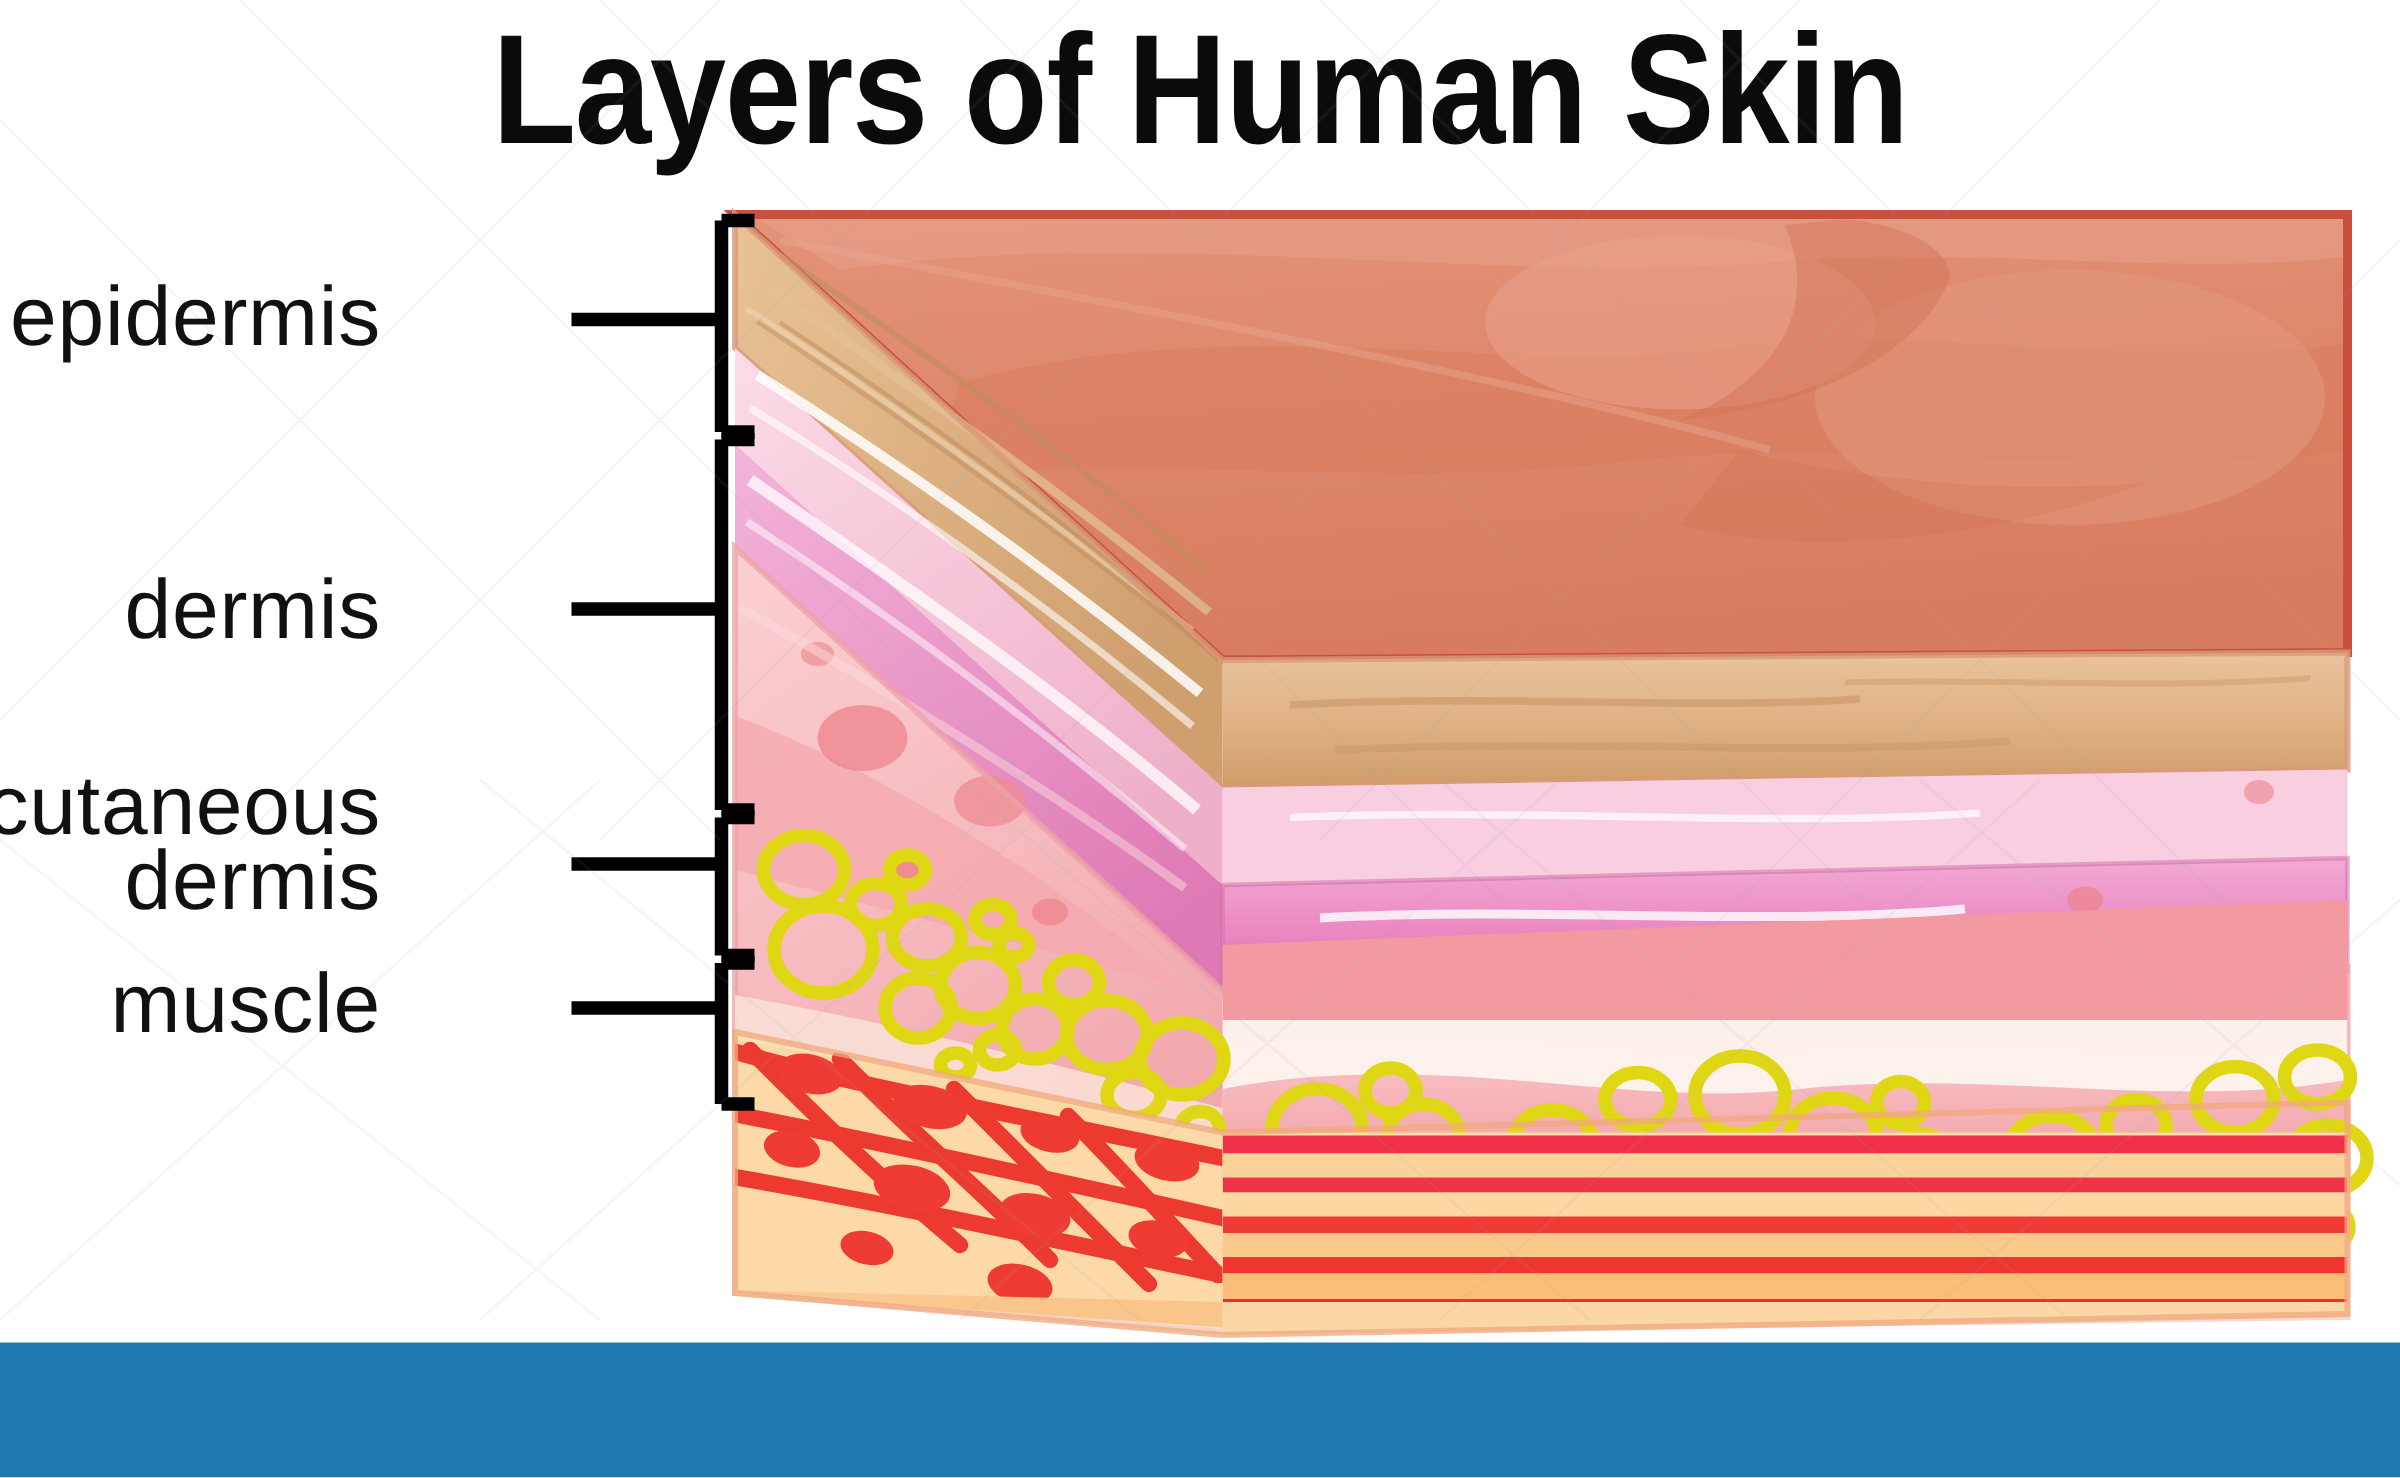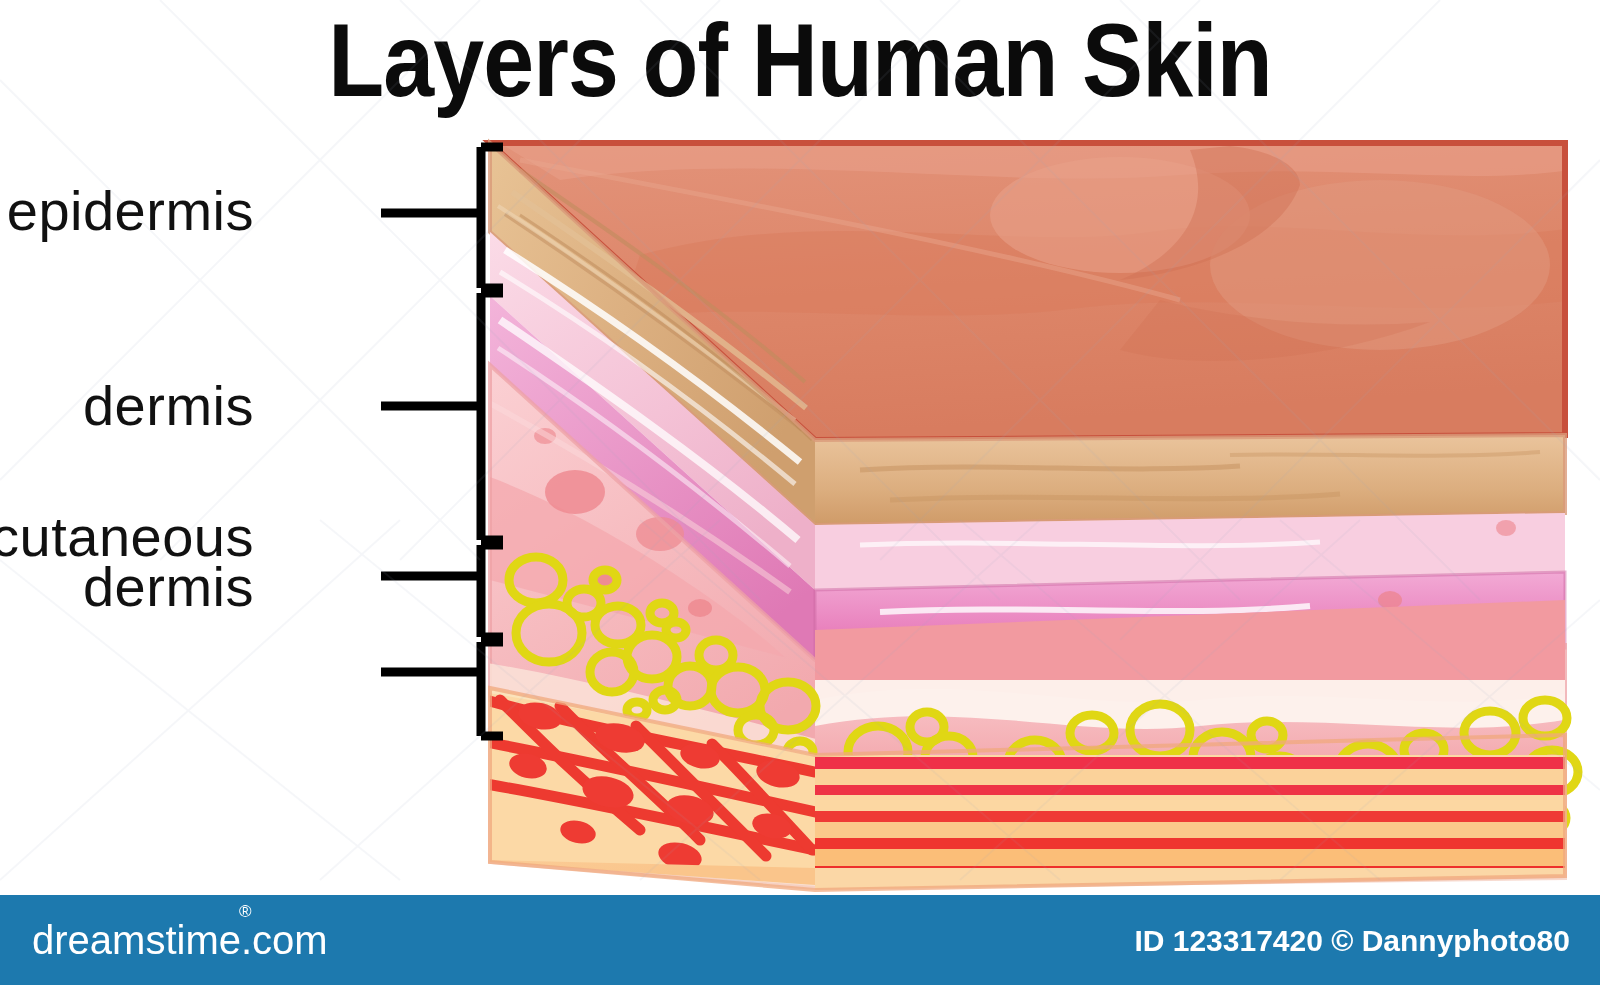--- a/index.html
+++ b/index.html
@@ -391,22 +391,18 @@
       <path d="M480,0 L0,480 M720,0 L160,560 M960,0 L400,560 M1200,0 L640,560 M1440,0 L880,560 M1600,160 L1120,640"></path>
       <path d="M0,560 L400,880 M320,520 L760,880 M640,520 L1060,880 M960,520 L1380,880 M1280,520 L1600,790"></path>
       <path d="M400,520 L0,880 M720,520 L320,880 M1040,520 L640,880 M1360,520 L960,880 M1600,600 L1280,880"></path>
     </g>
   </svg>
 
   <div class="label" id="label-epidermis">epidermis</div>
   <div class="label" id="label-dermis">dermis</div>
   <div class="label" id="label-subq">subcutaneous
 dermis</div>
+  <div class="label" id="label-muscle">muscle</div>
 
   <div id="footer">
-    <div id="brand">
-      <span>dreamstime.com</span>
-      <span class="reg">®</span>
-    </div>
-    <div id="credit">ID 123317420 © Dannyphoto80</div>
   </div>
 
 </div>
 
 </body></html>

